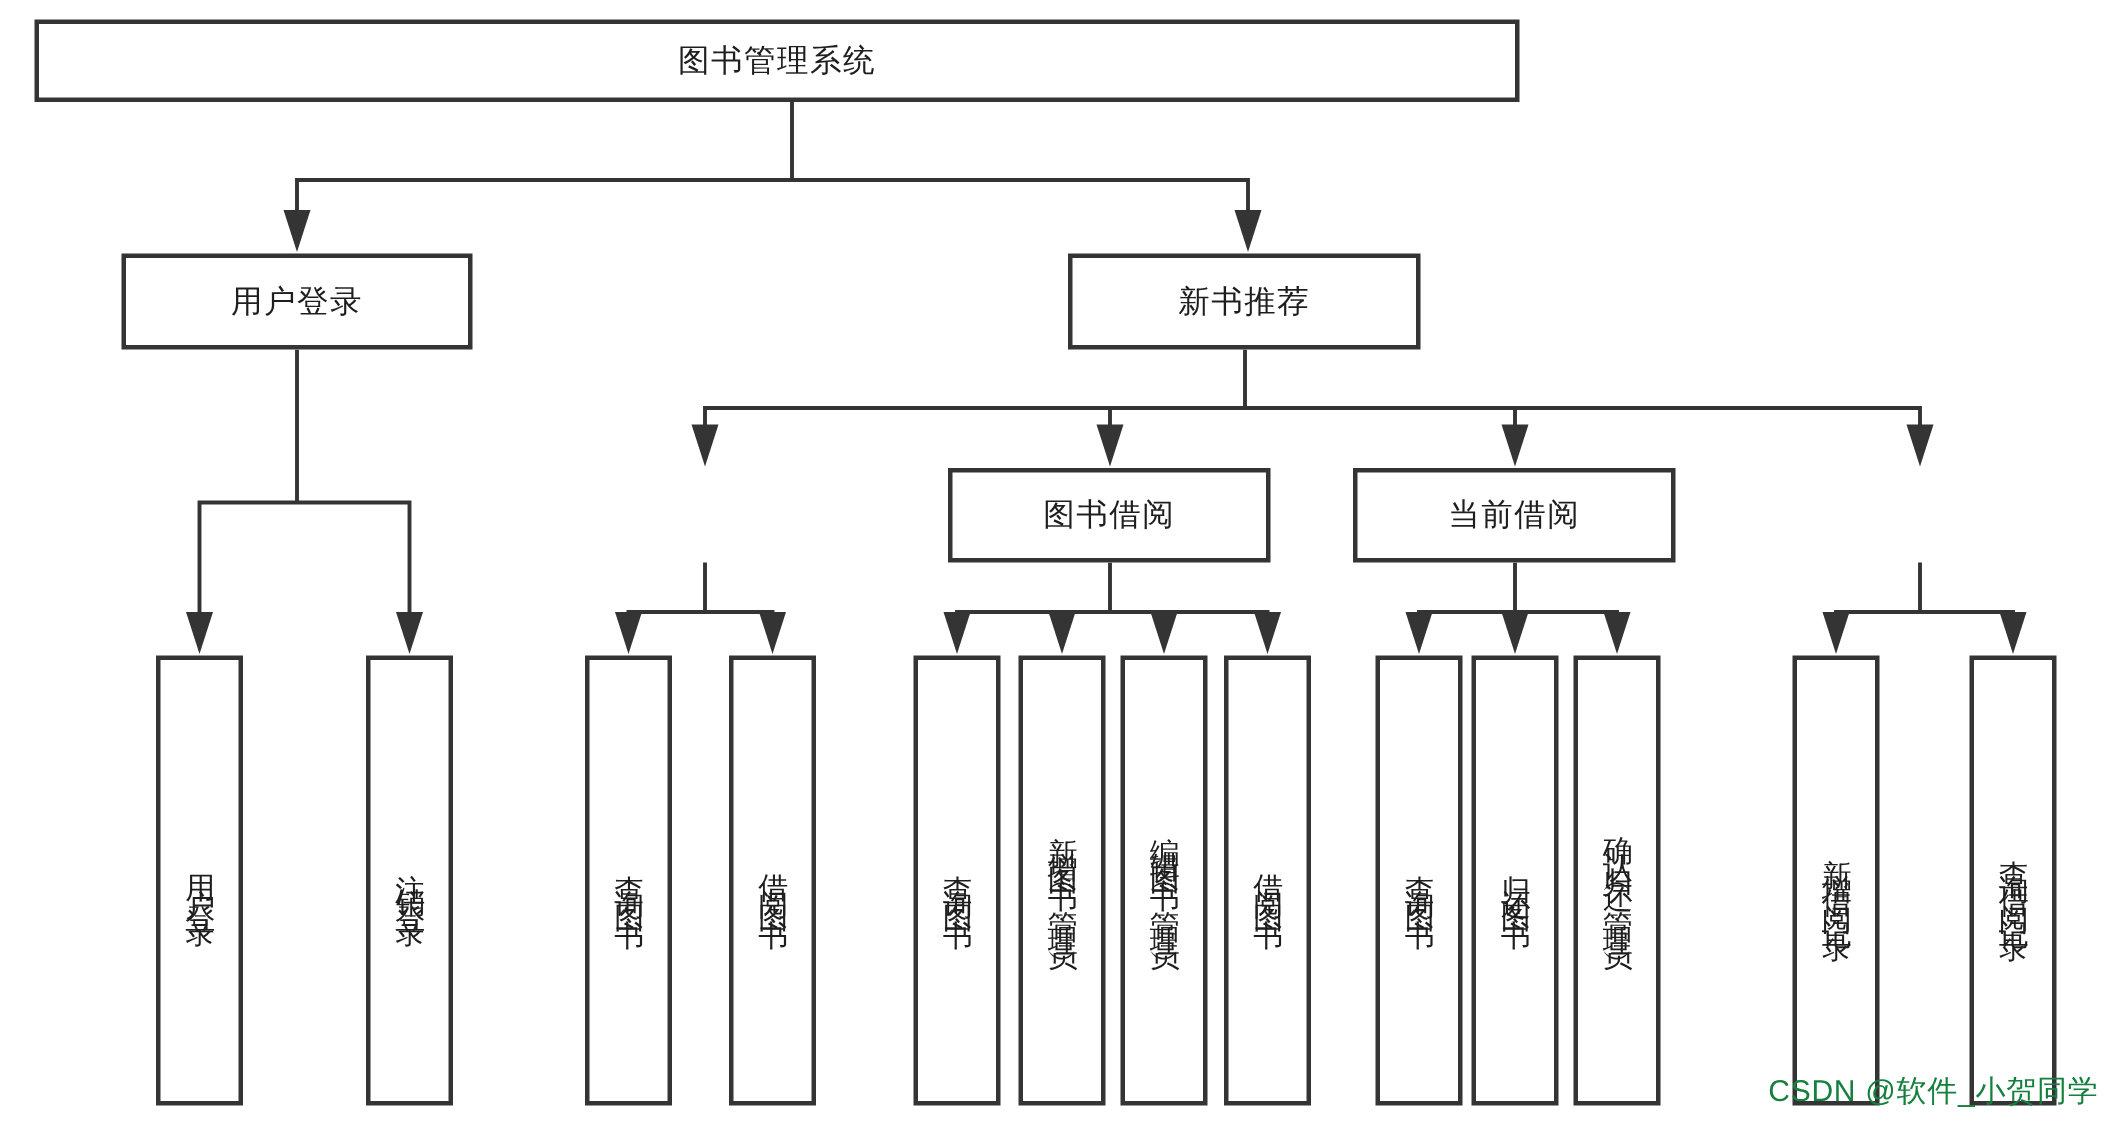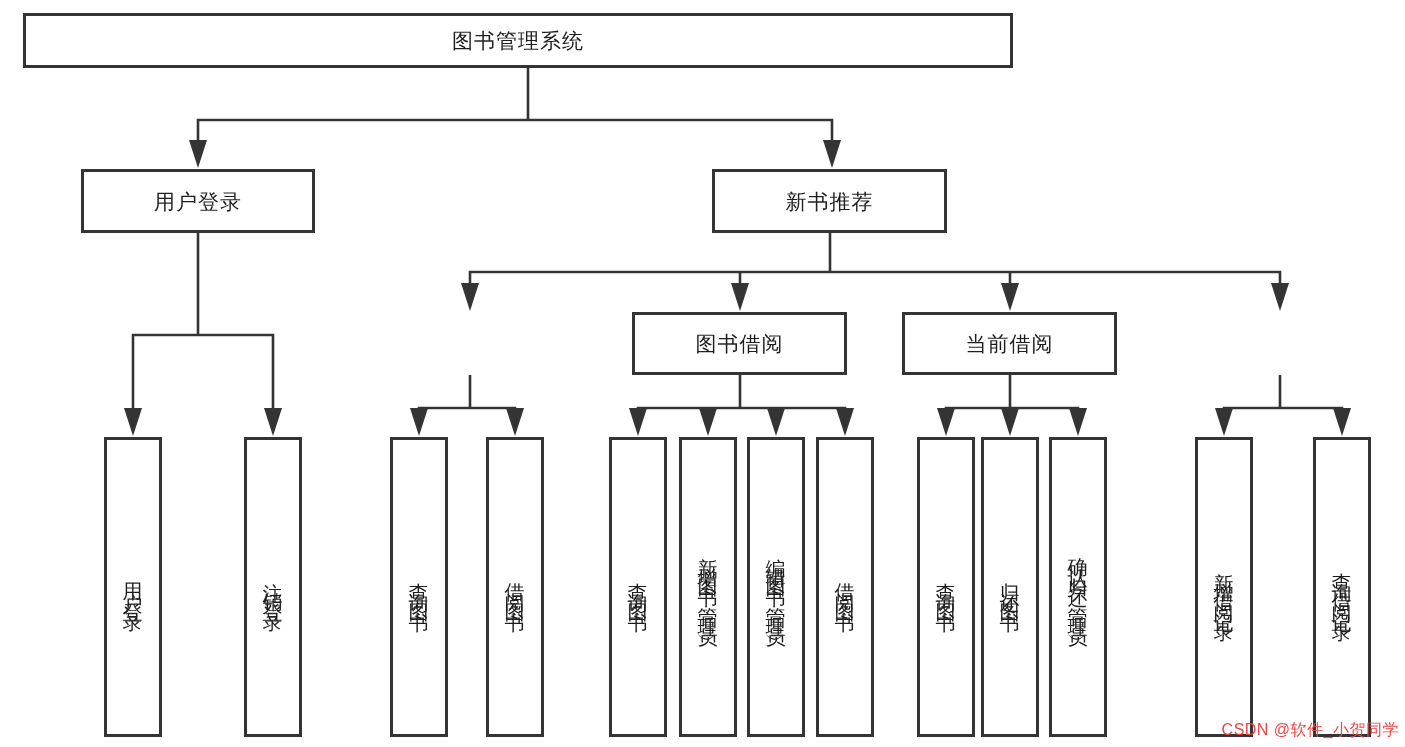--- a/index.html
+++ b/index.html
@@ -13,21 +13,21 @@
     border:3px solid #343434;z-index:1;
     display:flex;align-items:center;justify-content:center;
   }
   .hlabel{font-size:21px;letter-spacing:1px;line-height:1;}
   .vnode span{
     writing-mode:vertical-rl;text-orientation:mixed;
     font-size:20px;letter-spacing:10px;line-height:1;
   }
   .watermark{
     position:absolute;z-index:2;right:6px;bottom:6px;
-    font-size:16px;letter-spacing:0.5px;color:#ef4444;
+    font-size:20px;letter-spacing:0.5px;color:#15803d;
     font-family:"Liberation Sans","DejaVu Sans",sans-serif;
   }
 </style>
 </head>
 <body>
 
 <div class="stage">
 
   <svg class="wires" width="1405" height="747" viewBox="0 0 1405 747">
     <g stroke="#343434" stroke-width="2.6" fill="none">

